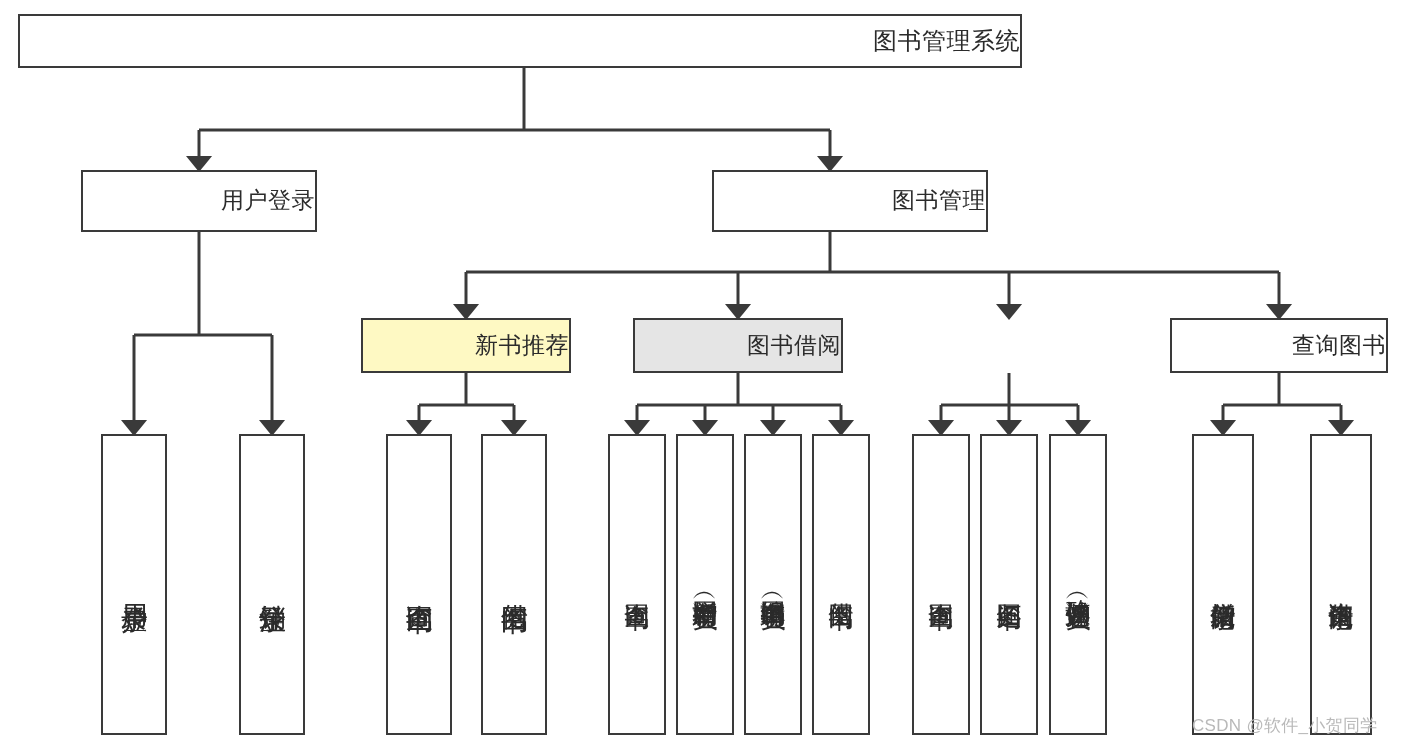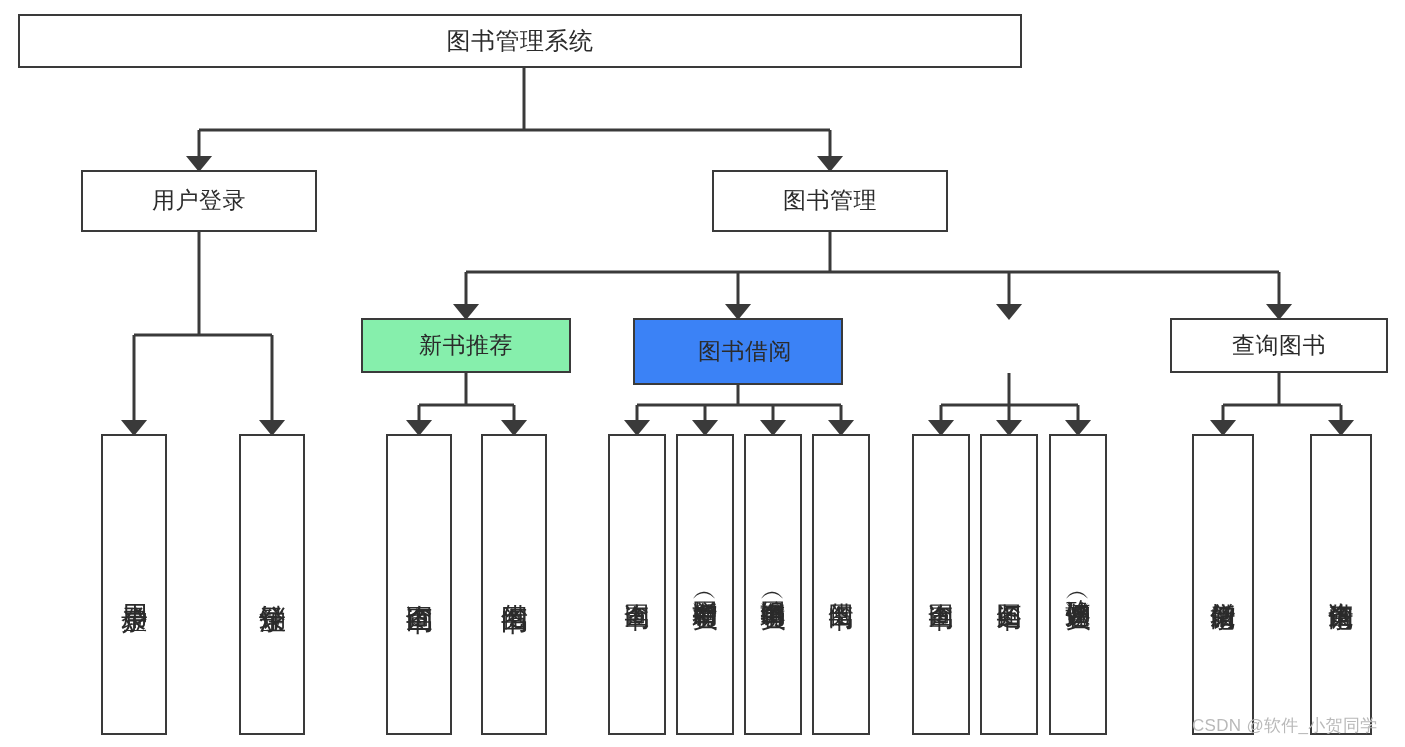--- a/index.html
+++ b/index.html
@@ -26,21 +26,21 @@
     width: 1405px;
     height: 747px;
   }
   .node-box {
     position: absolute;
     box-sizing: border-box;
     border: 2.5px solid #3a3a3a;
     background: #ffffff;
     display: flex;
     align-items: center;
-    justify-content: center;
+    justify-content: flex-end;
     color: #2b2b2b;
   }
   .node-label-h {
     font-size: 23px;
     line-height: 1.1;
     letter-spacing: 0.5px;
     white-space: nowrap;
   }
   .node-box.root .node-label-h { font-size: 24px; }
   .node-box.leaf {
@@ -117,28 +117,28 @@
       </g>
   </svg>
 
   <div class="node-box root" id="box-root" style="left: 18px; top: 14px; width: 1004px; height: 54px; border-color: rgb(58, 58, 58); background: rgb(255, 255, 255);">
     <span class="node-label-h">图书管理系统</span>
   </div>
 
   <div class="node-box lvl2" id="box-user-login" style="left: 81px; top: 170px; width: 236px; height: 62px; border-color: rgb(58, 58, 58); background: rgb(255, 255, 255);">
     <span class="node-label-h">用户登录</span>
   </div>
-  <div class="node-box lvl2" id="box-book-manage" style="left: 712px; top: 170px; width: 236px; height: 62px; border-color: rgb(58, 58, 58); background: rgb(255, 255, 255);">
+  <div class="node-box lvl2" id="box-book-manage" style="left: 712px; top: 170px; width: 276px; height: 62px; border-color: rgb(58, 58, 58); background: rgb(255, 255, 255);">
     <span class="node-label-h">图书管理</span>
   </div>
 
-  <div class="node-box lvl3" id="box-new-book-recommend" style="left: 361px; top: 318px; width: 210px; height: 55px; border-color: rgb(58, 58, 58); background: #86efac;">
+  <div class="node-box lvl3" id="box-new-book-recommend" style="left: 361px; top: 318px; width: 210px; height: 55px; border-color: rgb(58, 58, 58); background: #fef9c3;">
     <span class="node-label-h">新书推荐</span>
   </div>
-  <div class="node-box lvl3" id="box-book-borrow" style="left: 633px; top: 318px; width: 210px; height: 67px; border-color: rgb(58, 58, 58); background: #3b82f6; padding-left: 14px;">
+  <div class="node-box lvl3" id="box-book-borrow" style="left: 633px; top: 318px; width: 210px; height: 55px; border-color: rgb(58, 58, 58); background: #e5e5e5; padding-left: 14px;">
     <span class="node-label-h">图书借阅</span>
   </div>
   <div class="node-box lvl3" id="box-borrow-record" style="left: 1170px; top: 318px; width: 218px; height: 55px; border-color: rgb(58, 58, 58); background: rgb(255, 255, 255);">
     <span class="node-label-h">查询图书</span>
   </div>
 
   <div class="node-box leaf" id="box-leaf-0" style="left: 101px; top: 434px; width: 66px; height: 301px; border-color: rgb(58, 58, 58); background: rgb(255, 255, 255);">
     <span class="node-label-v">用户登录</span>
   </div>
   <div class="node-box leaf" id="box-leaf-1" style="left: 239px; top: 434px; width: 66px; height: 301px; border-color: rgb(58, 58, 58); background: rgb(255, 255, 255);">

